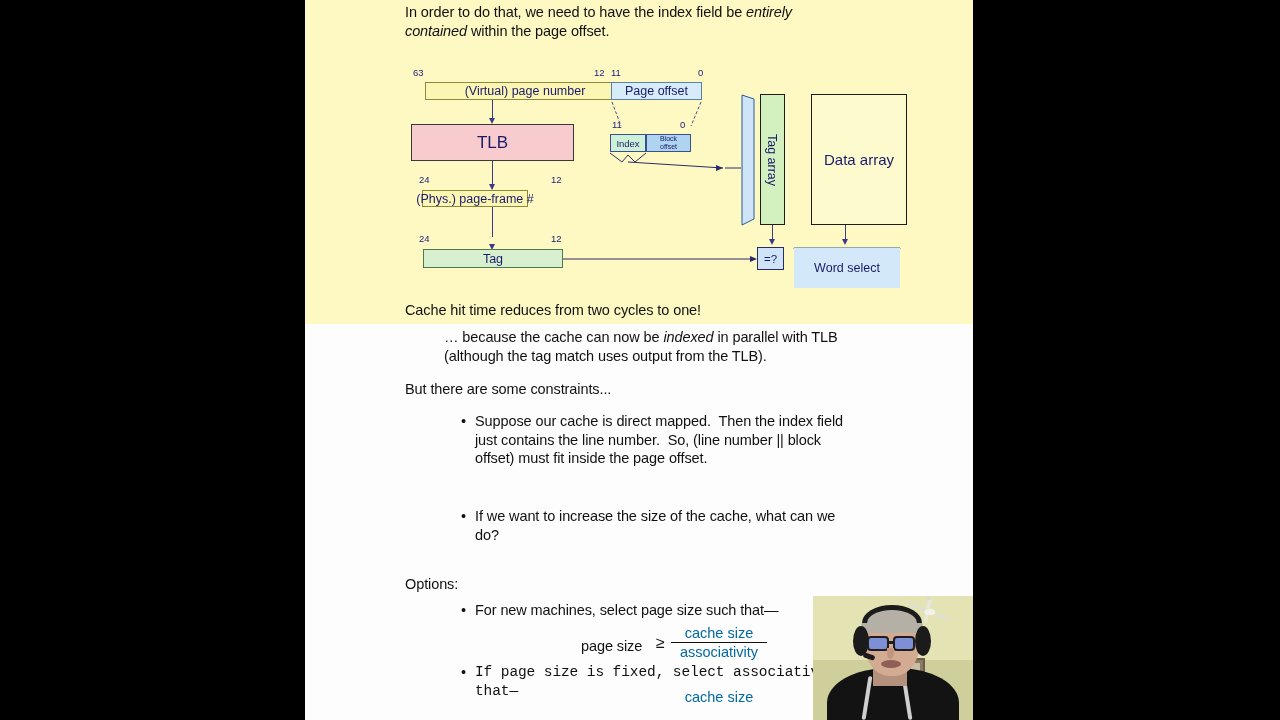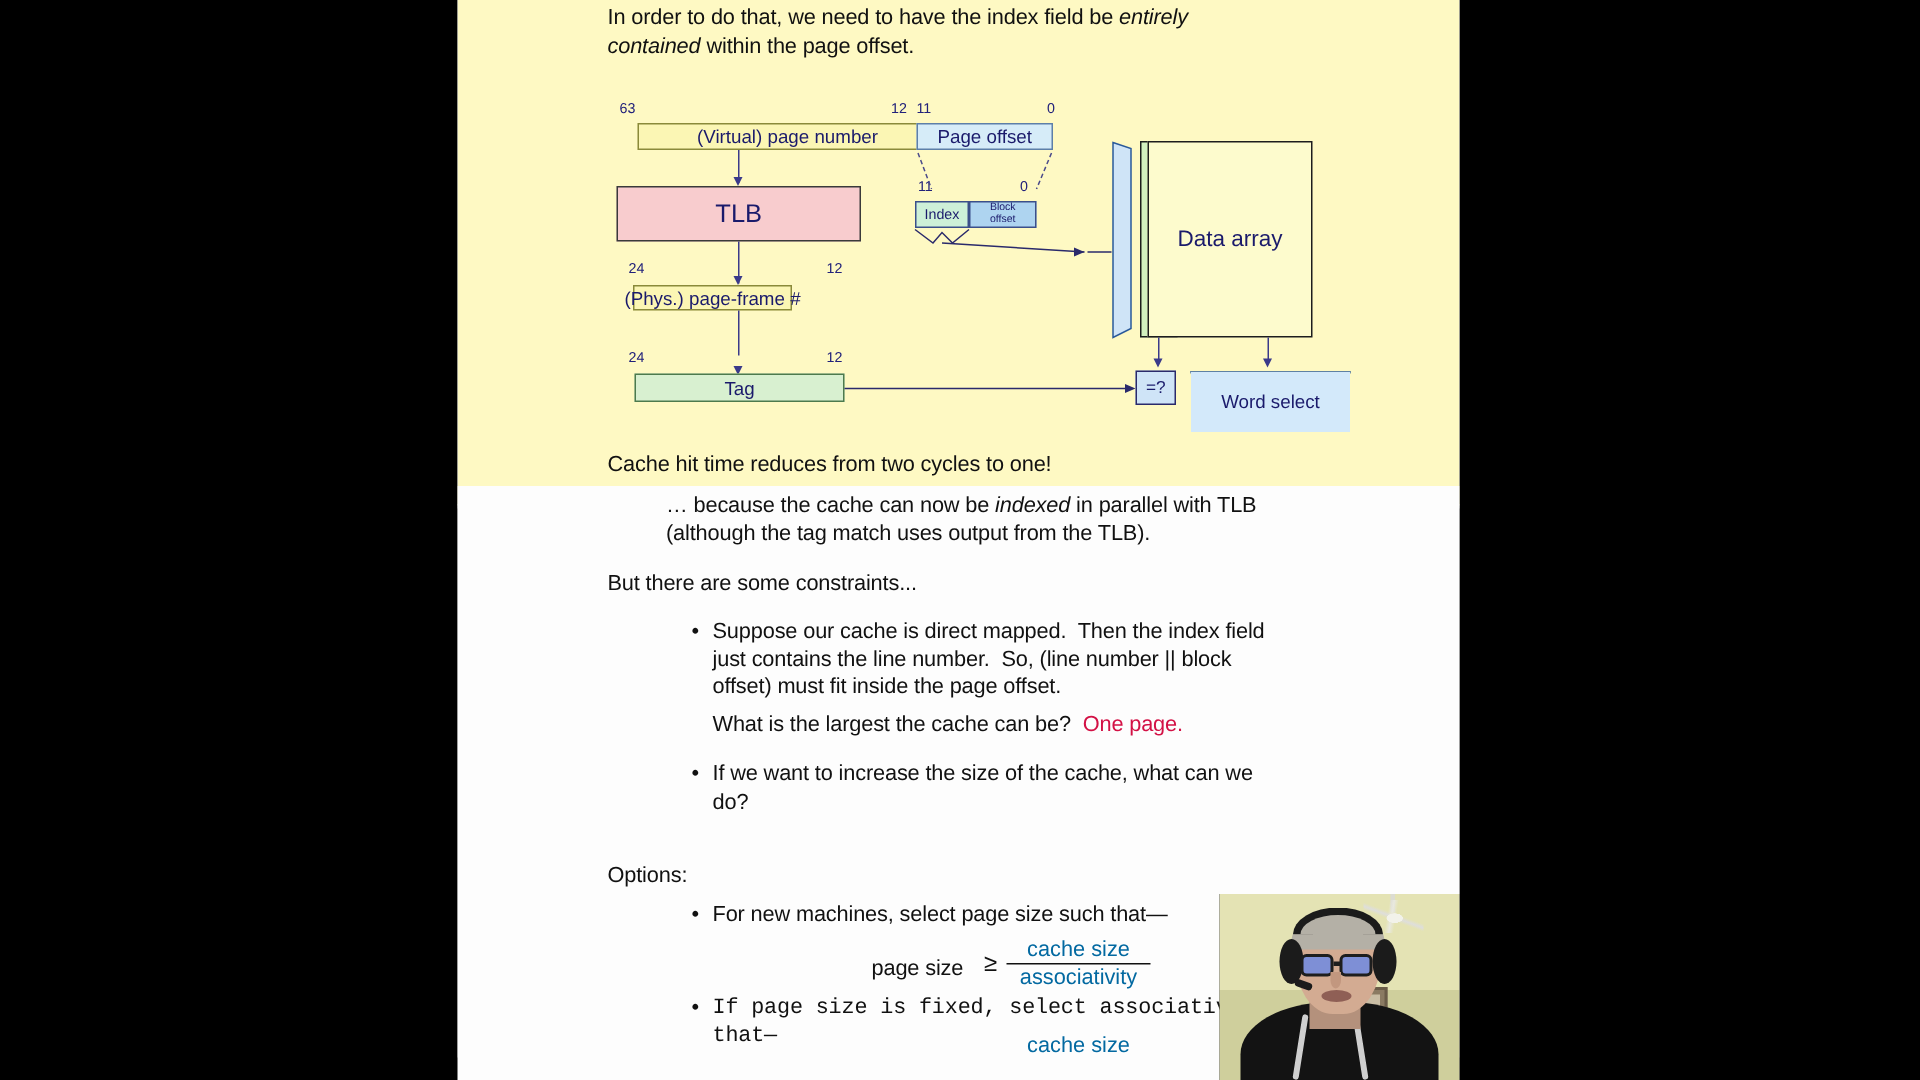--- a/index.html
+++ b/index.html
@@ -241,21 +241,21 @@
 
           <polygon points="437,95 449,99 449,219 437,225" fill="#cfe4f7" stroke="#2a5a9a" stroke-width="1"></polygon>
 
           <line x1="420" y1="168" x2="436" y2="168" stroke="#2a2a6b" stroke-width="1"></line>
         </svg>
 
         <div class="boxbase tagarr" style="left:455px; top:94px; width:25px; height:131px;">
           <span class="tagarr-label">Tag array</span>
         </div>
 
-        <div class="boxbase dataarr" style="left:460px; top:94px; width:110px; height:131px;">Data array</div>
+        <div class="boxbase dataarr" style="left:506px; top:94px; width:96px; height:131px;">Data array</div>
 
         <div class="vline" style="left:467px; top:225px; height:17px;"></div>
         <div class="arrowdown" style="left:464px; top:239px;"></div>
         <div class="vline" style="left:540px; top:225px; height:17px;"></div>
         <div class="arrowdown" style="left:537px; top:239px;"></div>
 
         <div class="boxbase eqbox" style="left:452px; top:247px; width:27px; height:23px;">=?</div>
 
         <svg class="diag-svg" style="left:0;top:0;">
           <polygon points="489,248 595,248 588,270 496,270" fill="#d3e9fa" stroke="#2a5a9a" stroke-width="1"></polygon>
@@ -270,21 +270,20 @@
 
     <div class="slide-lower">
 
       <div class="txt" style="left:139px; top:4px; width:500px;"><span>… because the cache can now be </span><i>indexed</i><span> in parallel with TLB</span><br><span>(although the tag match uses output from the TLB).</span></div>
 
       <div class="txt" style="left:100px; top:56px; width:400px;">But there are some constraints...</div>
 
       <div class="txt" style="left:156px; top:88px; width:14px;">•</div>
       <div class="txt" style="left:170px; top:88px; width:415px;"><span>Suppose our cache is direct mapped.  Then the index field</span><br><span>just contains the line number.  So, (line number || block</span><br><span>offset) must fit inside the page offset.</span></div>
 
-      <div class="txt" style="left:170px; top:150px; width:420px;"><span>What is the largest the cache can be?  </span><span class="red">One page.</span></div>
 
       <div class="txt" style="left:156px; top:183px; width:14px;">•</div>
       <div class="txt" style="left:170px; top:183px; width:410px;"><span>If we want to increase the size of the cache, what can we</span><br><span>do?</span></div>
 
       <div class="txt" style="left:100px; top:251px; width:200px;">Options:</div>
 
       <div class="txt" style="left:156px; top:277px; width:14px;">•</div>
       <div class="txt" style="left:170px; top:277px; width:420px;">For new machines, select page size such that—</div>
 
       <div class="txt" style="left:276px; top:313px; width:90px;">page size</div>

